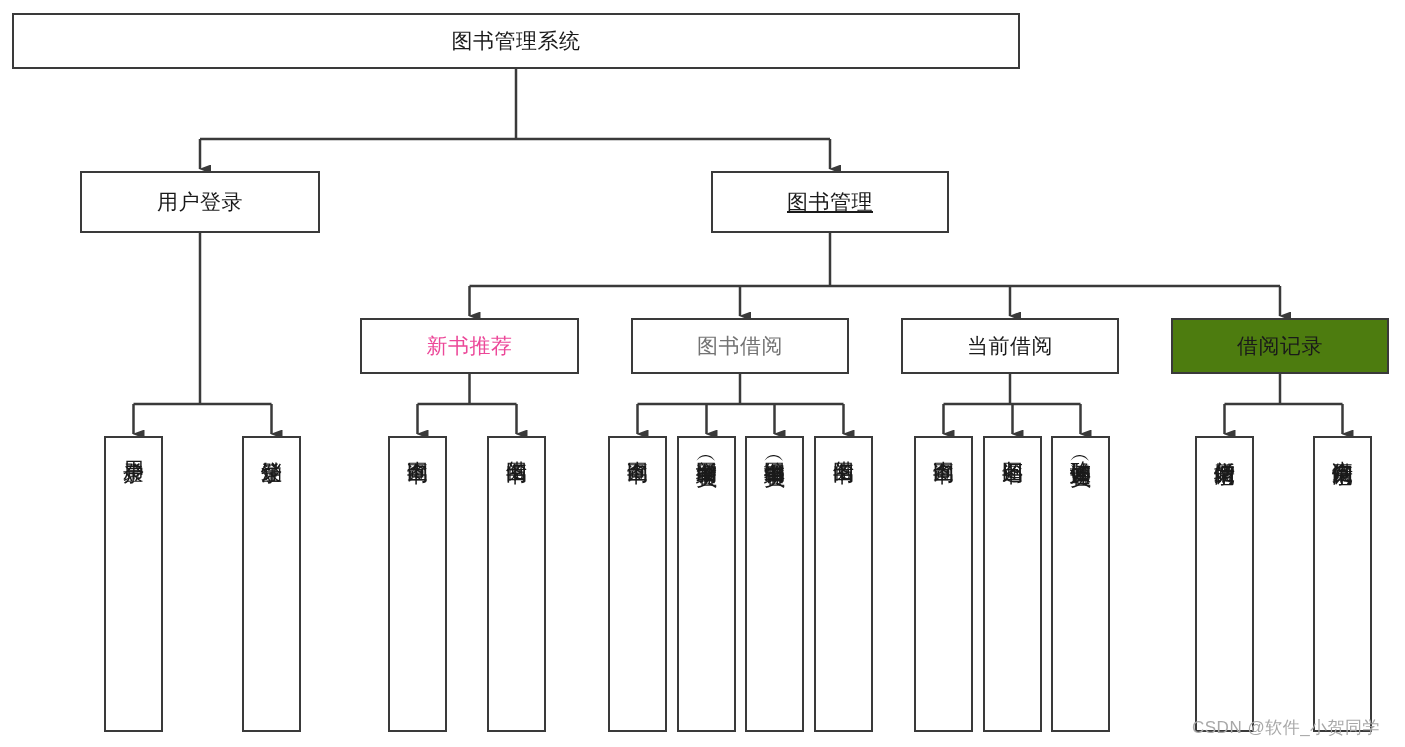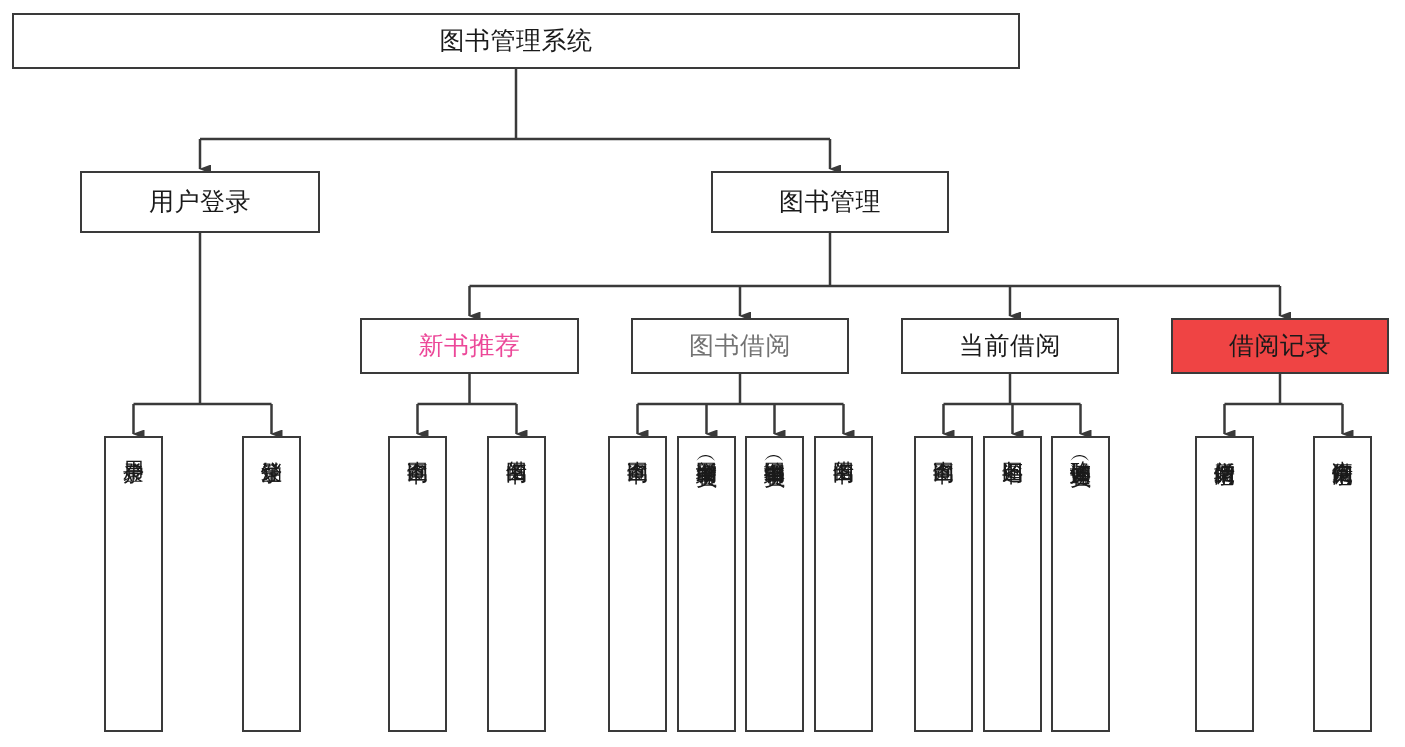--- a/index.html
+++ b/index.html
@@ -37,21 +37,21 @@
     color: #1a1a1a;
   }
   .node-label {
     text-align: center;
     line-height: 1.25;
     letter-spacing: 0.5px;
     white-space: pre;
   }
   .node-box.horizontal .node-label {
     writing-mode: horizontal-tb;
-    font-size: 25px;
+    font-size: 21px;
   }
   .node-box.vertical {
     align-items: flex-start;
     padding-top: 6px;
   }
   .node-box.vertical .node-label {
     writing-mode: vertical-rl;
     text-orientation: upright;
     font-size: 21px;
     line-height: 1.05;
@@ -114,33 +114,33 @@
       </g>
   </svg>
 
   <div id="node-layer">
       <div class="node-box horizontal" style="left: 12px; top: 13px; width: 1008px; height: 56px; border-color: rgb(58, 58, 58); background: rgb(255, 255, 255);">
         <span class="node-label" style="color: rgb(26, 26, 26);">图书管理系统</span>
       </div>
       <div class="node-box horizontal" style="left: 80px; top: 171px; width: 240px; height: 62px; border-color: rgb(58, 58, 58); background: rgb(255, 255, 255);">
         <span class="node-label" style="color: rgb(26, 26, 26);">用户登录</span>
       </div>
-      <div class="node-box horizontal" style="left: 711px; top: 171px; width: 238px; height: 62px; border-color: rgb(58, 58, 58); background: rgb(255, 255, 255);">
+      <div class="node-box horizontal" style="left: 711px; top: 171px; width: 238px; height: 62px; border-color: rgb(58, 58, 58); background: rgb(255, 255, 255); text-decoration: underline;">
         <span class="node-label" style="color: rgb(26, 26, 26);">图书管理</span>
       </div>
       <div class="node-box horizontal" style="left: 360px; top: 318px; width: 219px; height: 56px; border-color: rgb(58, 58, 58); background: rgb(255, 255, 255);">
         <span class="node-label" style="color: #ec4899;">新书推荐</span>
       </div>
       <div class="node-box horizontal" style="left: 631px; top: 318px; width: 218px; height: 56px; border-color: rgb(58, 58, 58); background: rgb(255, 255, 255);">
         <span class="node-label" style="color: #737373;">图书借阅</span>
       </div>
       <div class="node-box horizontal" style="left: 901px; top: 318px; width: 218px; height: 56px; border-color: rgb(58, 58, 58); background: rgb(255, 255, 255);">
         <span class="node-label" style="color: rgb(26, 26, 26);">当前借阅</span>
       </div>
-      <div class="node-box horizontal" style="left: 1171px; top: 318px; width: 218px; height: 56px; border-color: rgb(58, 58, 58); background: #ef4444;">
+      <div class="node-box horizontal" style="left: 1171px; top: 318px; width: 218px; height: 56px; border-color: rgb(58, 58, 58); background: #4d7c0f;">
         <span class="node-label" style="color: rgb(26, 26, 26);">借阅记录</span>
       </div>
       <div class="node-box vertical" style="left: 104px; top: 436px; width: 59px; height: 296px; border-color: rgb(58, 58, 58); background: rgb(255, 255, 255);">
         <span class="node-label" style="color: rgb(26, 26, 26);">用户登录</span>
       </div>
       <div class="node-box vertical" style="left: 242px; top: 436px; width: 59px; height: 296px; border-color: rgb(58, 58, 58); background: rgb(255, 255, 255);">
         <span class="node-label" style="color: rgb(26, 26, 26);">注销登录</span>
       </div>
       <div class="node-box vertical" style="left: 388px; top: 436px; width: 59px; height: 296px; border-color: rgb(58, 58, 58); background: rgb(255, 255, 255);">
         <span class="node-label" style="color: rgb(26, 26, 26);">查询图书</span>
@@ -170,13 +170,14 @@
         <span class="node-label" style="color: rgb(26, 26, 26);">确认归还（管理员）</span>
       </div>
       <div class="node-box vertical" style="left: 1195px; top: 436px; width: 59px; height: 296px; border-color: rgb(58, 58, 58); background: rgb(255, 255, 255);">
         <span class="node-label" style="color: rgb(26, 26, 26);">新增借阅记录</span>
       </div>
       <div class="node-box vertical" style="left: 1313px; top: 436px; width: 59px; height: 296px; border-color: rgb(58, 58, 58); background: rgb(255, 255, 255);">
         <span class="node-label" style="color: rgb(26, 26, 26);">查询借阅记录</span>
       </div>
     </div>
 
+  <div class="watermark" style="left: 1192px; top: 716px; color: rgb(168, 168, 168);">CSDN @软件_小贺同学</div>
 </div>
 
 </body></html>

